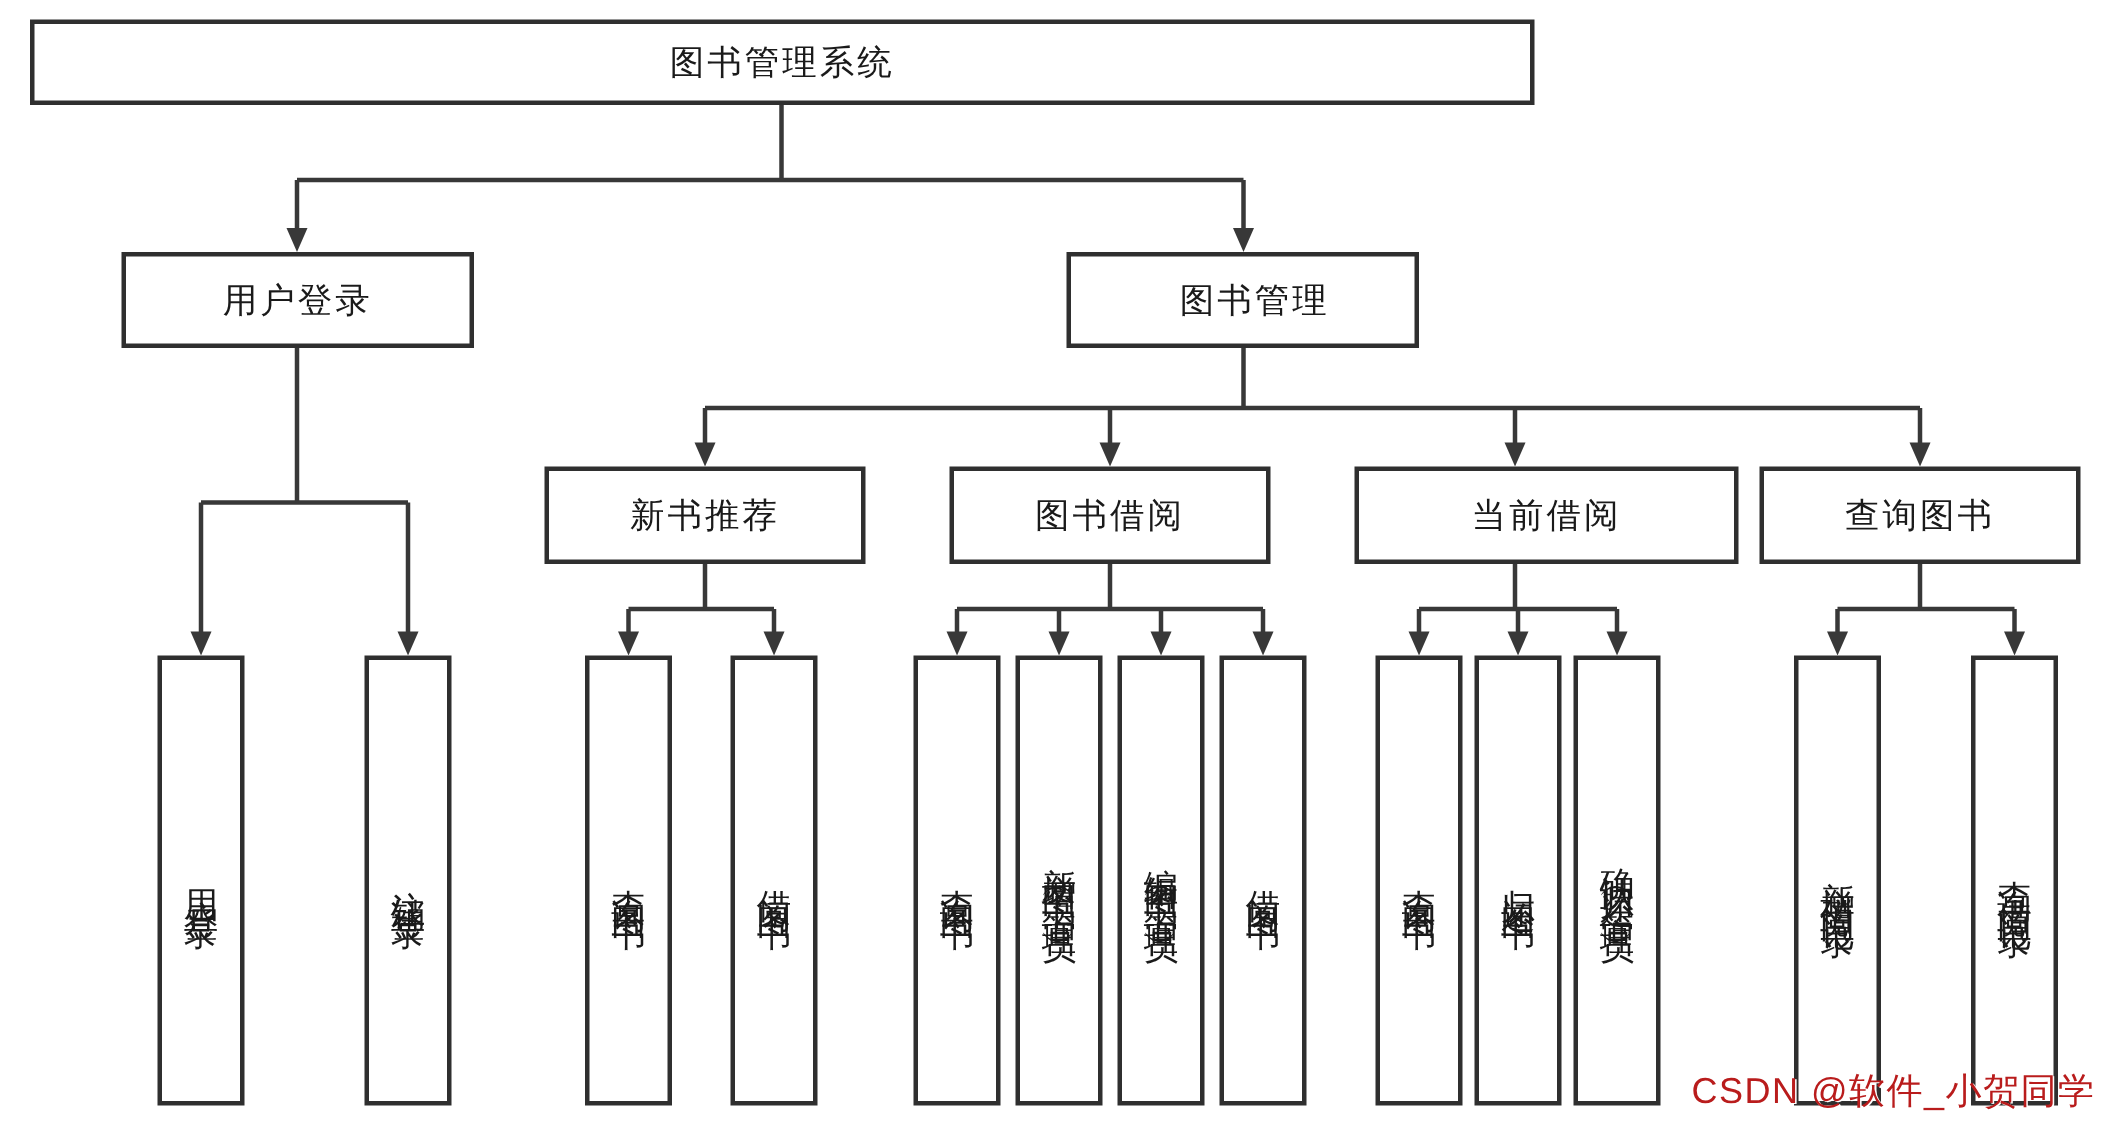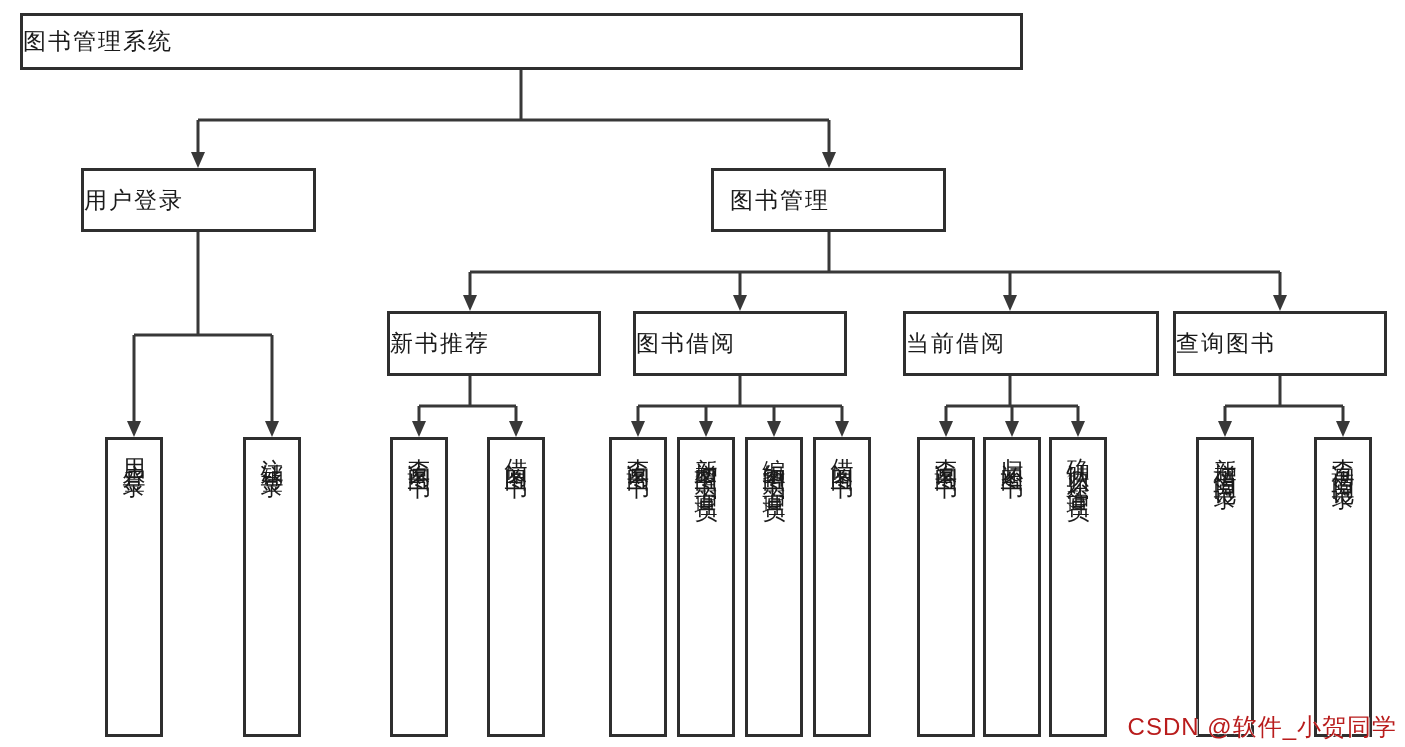--- a/index.html
+++ b/index.html
@@ -22,21 +22,21 @@
     width: 1405px;
     height: 747px;
   }
   .node {
     position: absolute;
     box-sizing: border-box;
     background: #ffffff;
     border: 3px solid #2f2f2f;
     display: flex;
     align-items: center;
-    justify-content: flex-start;
+    justify-content: center;
     color: #1a1a1a;
     font-size: 23px;
     letter-spacing: 2px;
     text-align: center;
     white-space: nowrap;
   }
   .node .lbl { display: block; }
   .leaf {
     writing-mode: vertical-rl;
     text-orientation: mixed;
@@ -103,21 +103,21 @@
     <span class="lbl">图书管理系统</span>
   </div>
 
   <div class="node" style="left:81px; top:168px; width:235px; height:64px;">
     <span class="lbl">用户登录</span>
   </div>
   <div class="node" style="left:711px; top:168px; width:235px; height:64px;padding-left:16px;">
     <span class="lbl">图书管理</span>
   </div>
 
-  <div class="node" style="left:363px; top:311px; width:214px; height:65px;margin-left:24px;">
+  <div class="node" style="left:363px; top:311px; width:214px; height:65px;">
     <span class="lbl">新书推荐</span>
   </div>
   <div class="node" style="left:633px; top:311px; width:214px; height:65px;">
     <span class="lbl">图书借阅</span>
   </div>
   <div class="node" style="left:903px; top:311px; width:256px; height:65px;">
     <span class="lbl">当前借阅</span>
   </div>
   <div class="node" style="left:1173px; top:311px; width:214px; height:65px;">
     <span class="lbl">查询图书</span>

